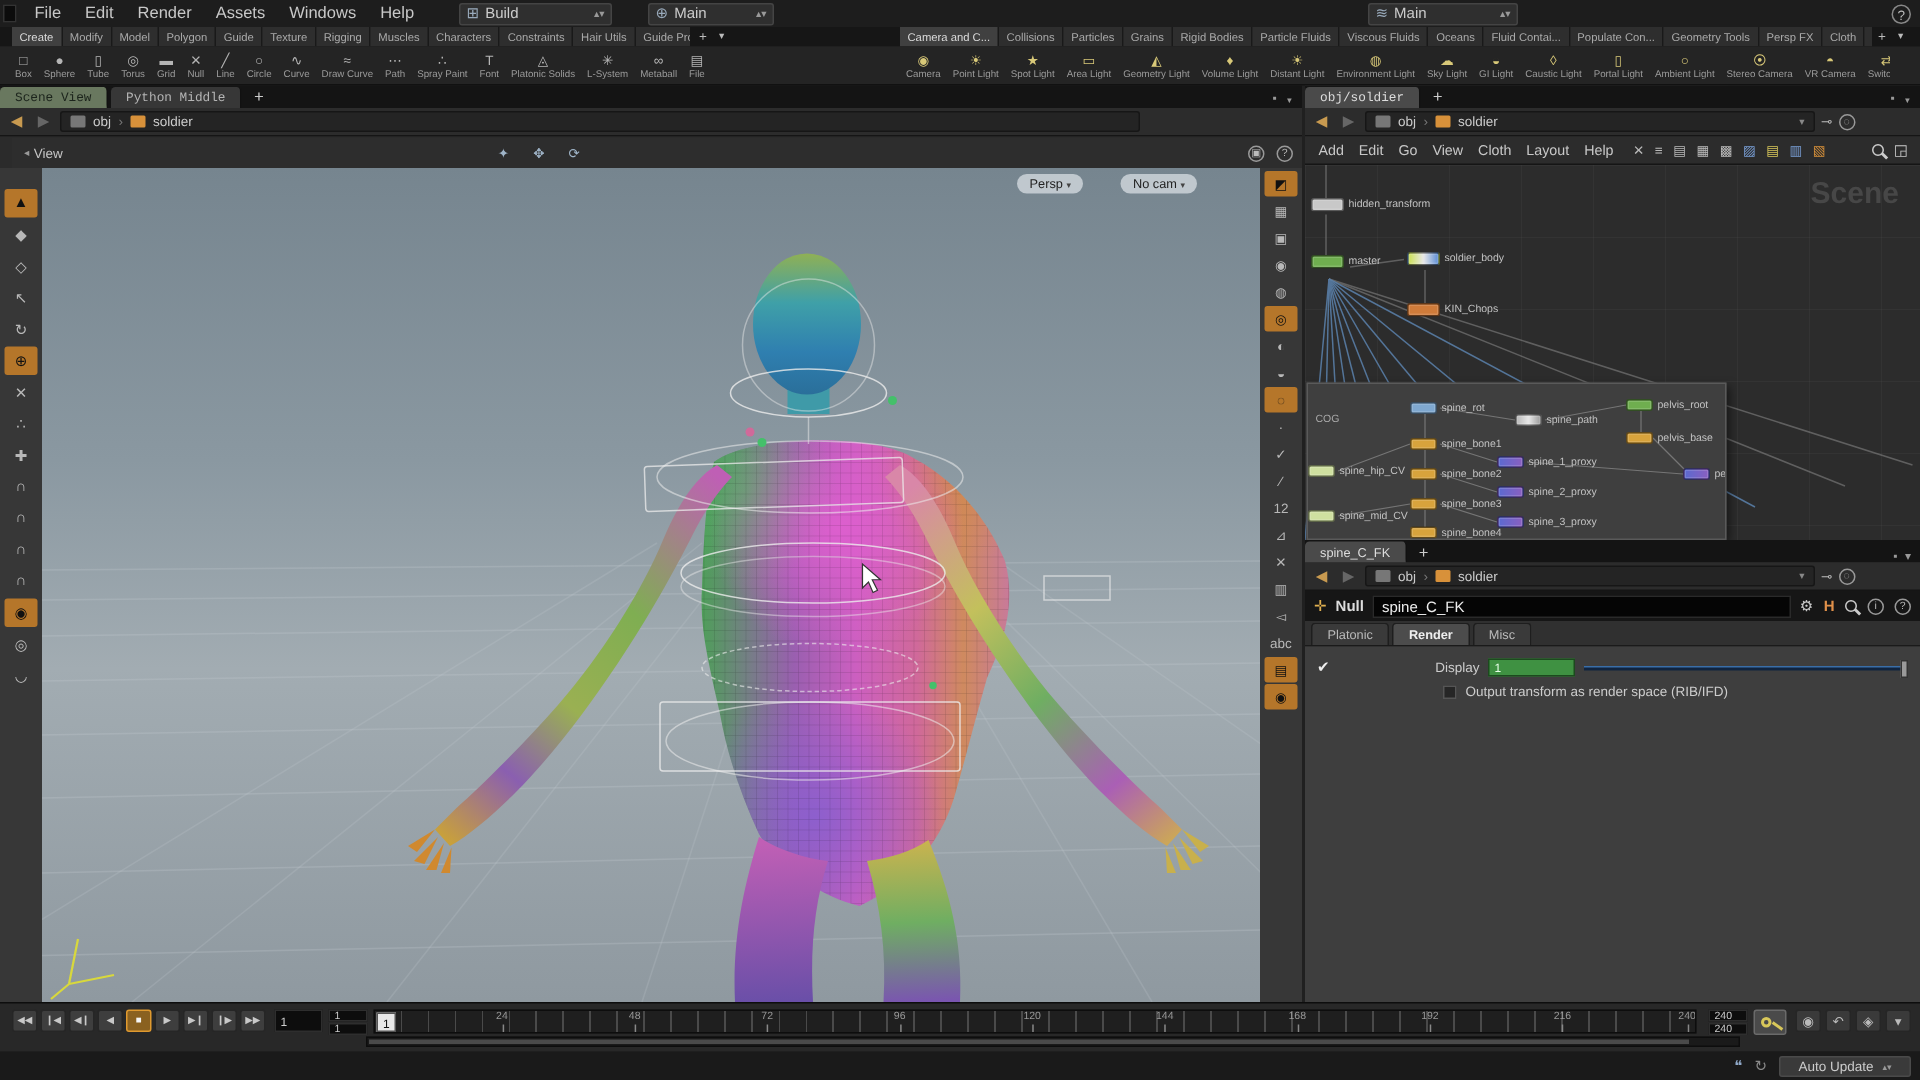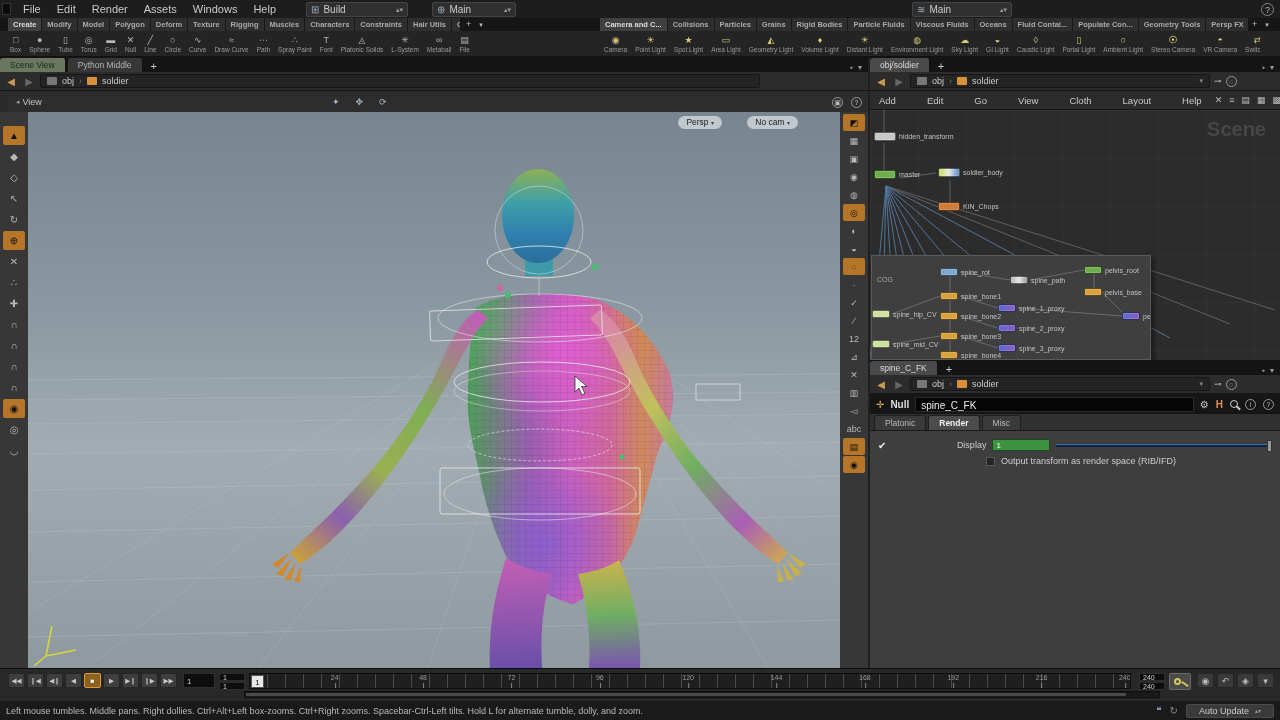--- a/index.html
+++ b/index.html
@@ -20,40 +20,40 @@
   #right-main-sel { position:absolute; left:912px; width:100px; }
   #help-btn { position:absolute; right:6px; width:13px; height:13px; border:1px solid #888;
     border-radius:50%; text-align:center; line-height:12px; font-size:9px; color:#bbb; }
 
   
   #shelf-tabs { position:absolute; left:0; top:18px; width:1280px; height:13px; background:#161616; }
   .tabgroup { position:absolute; top:0; height:13px; display:flex; overflow:hidden; }
   #shelf-tabs-left { left:8px; width:452px; }
   #shelf-tabs-right { left:600px; width:648px; }
   .shelftab { flex:0 0 auto; background:#2e2e2e; border-right:1px solid #191919; color:#aaa;
-    font-size:7.5px; line-height:13px; padding:0 5px; white-space:nowrap;font-weight:bold; }
+    font-size:7.5px; line-height:13px; padding:0 5px; white-space:nowrap; }
   .shelftab.active { background:#404040; color:#ddd; }
   .shelf-extra { position:absolute; top:0; height:13px; color:#bbb; font-size:9px; line-height:13px;
     display:flex; gap:8px; }
   #shelf-extra-left { left:466px; } #shelf-extra-right { left:1252px; }
 
   
   #shelf-tools { position:absolute; left:0; top:31px; width:1280px; height:26px; background:#242424;
     border-bottom:1px solid #111; }
   .toolgroup { position:absolute; top:0; height:26px; display:flex; overflow:hidden; }
   #tools-create { left:6px; width:514px; }
   #tools-lights { left:600px; width:660px; }
   .tool { flex:0 0 auto; display:flex; flex-direction:column; align-items:center; justify-content:center;
     padding:0 4px; }
   .tool-icon { font-size:9px; line-height:10px; color:#b5b5b5; }
   #tools-lights .tool-icon { color:#d8c878; }
   .tool-label { font-size:6.5px; color:#9a9a9a; white-space:nowrap; margin-top:1px; }
 
   
-  .panetabs { position:absolute; height:15px; background:#141414; display:flex; align-items:flex-end; }
+  .panetabs { position:absolute; height:15px; background:#141414; display:flex; align-items:flex-end;font-family:Liberation Mono, monospace; }
   #pane-tabs-left { left:0; top:57px; width:868px; }
   .ptab { height:14px; line-height:14px; padding:0 10px; font-size:8.5px; background:#373737; color:#b5b5b5;
     border-right:1px solid #111; border-radius:3px 3px 0 0; margin-right:2px; white-space:nowrap; }
   .ptab.active-green { background:#69785f; color:#1c241c; }
   .ptab.active-gray { background:#4a4a4a; color:#ddd; }
   .ptab-plus { font-size:11px; color:#ccc; padding:0 6px; }
   .pane-ctl { margin-left:auto; color:#999; font-size:8px; padding-right:6px; display:flex; gap:5px; }
 
   
   .pathbar { position:absolute; height:19px; background:#2c2c2c; display:flex; align-items:center;
@@ -137,21 +137,21 @@
   #par-content { position:relative; height:237px; background:#3e3e3e; font-size:9px; color:#ccc; }
   .prow { position:absolute; display:flex; align-items:center; gap:6px; }
   #row-display { left:8px; top:8px; width:394px; }
   .checkmark { color:#eee; font-size:10px; }
   .plabel { width:52px; text-align:right; color:#ccc; margin-left:42px; }
   #display-bar { width:58px; height:12px; background:#3f9142; border:1px solid #1c4a1e; color:#e8ffe8;
     font-size:8px; line-height:11px; padding-left:3px; }
   #display-slider { flex:1; height:3px; background:#10243f; border-top:1px solid #3a6ea8; position:relative; }
   #display-slider .hend { position:absolute; right:0; top:-5px; width:5px; height:12px; background:#9a9a9a;
     border:1px solid #333; }
-  #row-output { left:116px; top:25px; }
+  #row-output { left:92px; top:25px; }
   .cbox { width:9px; height:9px; background:#262626; border:1px solid #555; display:inline-block; }
 
   
   #playbar { position:absolute; left:0; top:668px; width:1280px; height:33px; background:#282828;
     border-top:1px solid #0d0d0d; display:flex; align-items:flex-start; padding-top:4px; }
   #transport { display:flex; gap:2px; margin-left:8px; }
   .tbtn { width:17px; height:15px; background:#3e3e3e; border:1px solid #262626; border-radius:2px;
     color:#c8c8c8; font-size:6.5px; line-height:14px; text-align:center; }
   .tbtn.active { background:#8a6120; border-color:#e09a2f; color:#f5f5f5; }
   .framefield { background:#0d0d0d; border:1px solid #2e2e2e; color:#ccc; font-size:8px; text-align:left;
@@ -222,21 +222,21 @@
     <span id="help-btn">?</span>
   </div>
 
   <div id="shelf-tabs">
     <div class="tabgroup" id="shelf-tabs-left">
 
     <span class="shelftab active">Create</span>
         <span class="shelftab">Modify</span>
         <span class="shelftab">Model</span>
         <span class="shelftab">Polygon</span>
-        <span class="shelftab">Deform</span>
+        <span class="shelftab">Guide</span>
         <span class="shelftab">Texture</span>
         <span class="shelftab">Rigging</span>
         <span class="shelftab">Muscles</span>
         <span class="shelftab">Characters</span>
         <span class="shelftab">Constraints</span>
         <span class="shelftab">Hair Utils</span>
         <span class="shelftab">Guide Process</span>
       </div>
     <div class="shelf-extra" id="shelf-extra-left">
       <span>+</span>
@@ -695,21 +695,21 @@
         <span>obj</span>
         <span class="crumb-sep">›</span>
         <span class="crumb-chip chip-soldier"></span>
         <span>soldier</span>
         <span style="margin-left:auto;color:#888;font-size:7px;">▾</span>
       </span>
       <span style="color:#bbb;font-size:9px;">⊸</span>
       <span class="circ">◌</span>
     </div>
     <div id="net-menu">
-      <span style="display:flex;gap:21px;">
+      <span style="display:flex;">
 
       <span class="nm">Add</span>
           <span class="nm">Edit</span>
           <span class="nm">Go</span>
           <span class="nm">View</span>
           <span class="nm">Cloth</span>
           <span class="nm">Layout</span>
           <span class="nm">Help</span>
         </span>
       <span class="nm-icons">
@@ -958,21 +958,20 @@
       <span class="pbicon">↶</span>
       <span class="pbicon">◈</span>
       <span class="pbicon">▾</span>
     </span>
     <div id="pb-scroll">
         <span class="handle"></span>
       </div>
   </div>
 
   <div id="statusbar">
-    <span>Left mouse tumbles. Middle pans. Right dollies. Ctrl+Alt+Left box-zooms. Ctrl+Right zooms. Spacebar-Ctrl-Left tilts. Hold L for alternate tumble, dolly, and zoom.</span>
     <span class="sb-right">
       <span class="sb-ic">❝</span>
       <span class="sb-ic" style="color:#888;">↻</span>
       <span id="auto-update">
         <span>Auto Update</span>
         <span class="spin">▴▾</span>
       </span>
     </span>
   </div>
 

